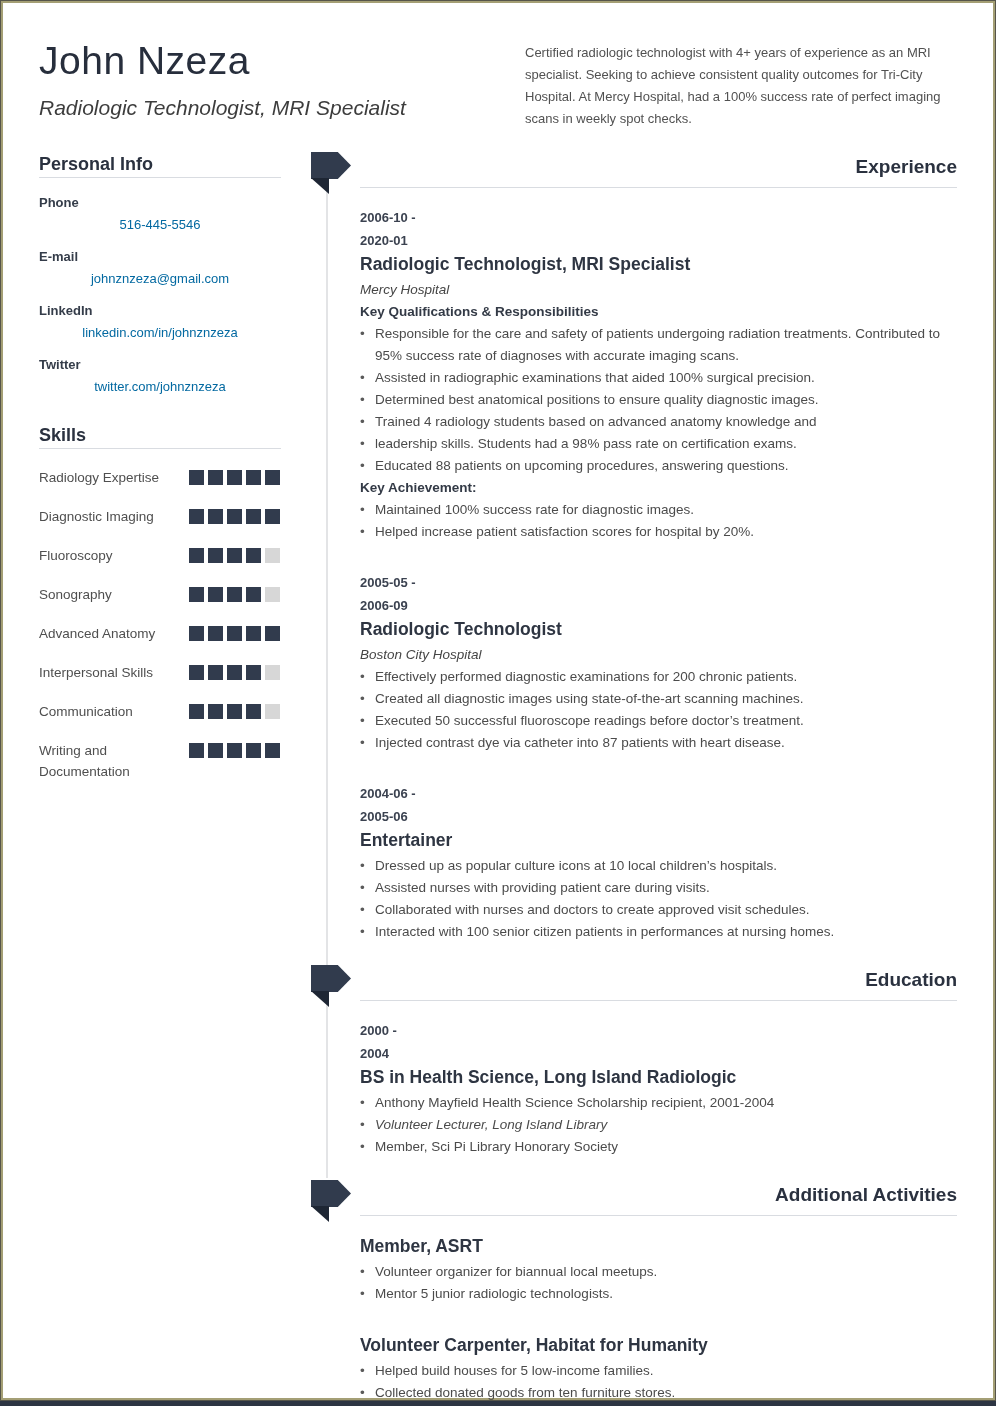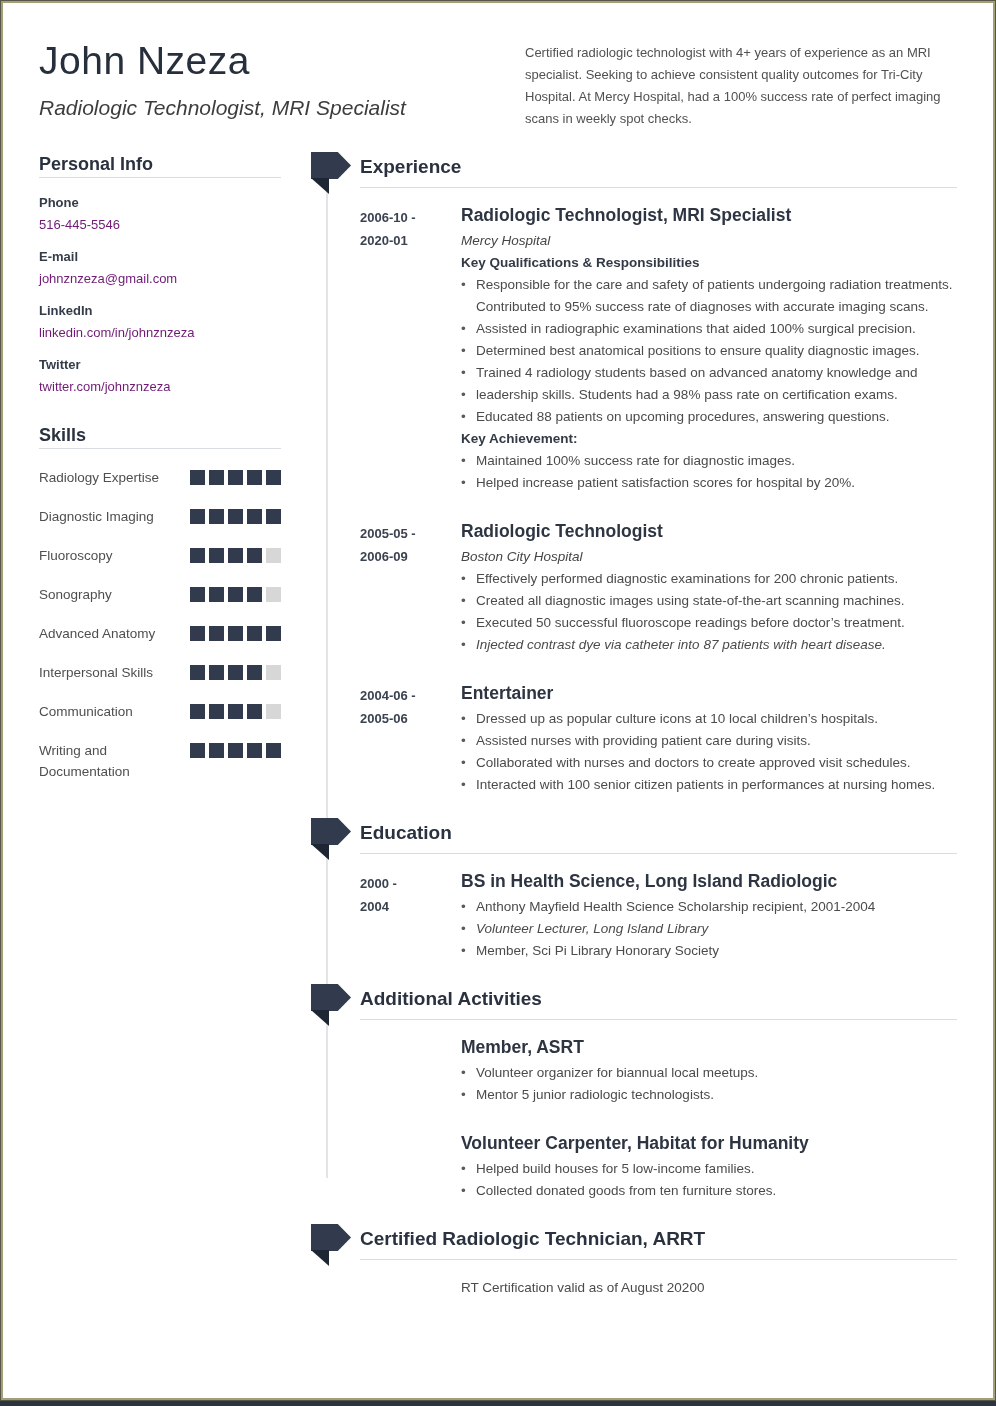--- a/index.html
+++ b/index.html
@@ -45,51 +45,51 @@
   }
   
   .columns{display:flex;margin-top:24px;}
   .sidebar{width:242px;flex:none;}
   .side-heading{
     font-size:18px;font-weight:bold;color:var(--heading);
     padding-bottom:2px;border-bottom:1px solid var(--divider);
   }
   .contact-item{margin-top:17px;}
   .contact-label{font-size:13px;font-weight:bold;color:#343c49;}
-  .contact-value{font-size:13px;color:#701a75;margin-top:7px;}
+  .contact-value{font-size:13px;color:#0369a1;margin-top:7px;text-align:center;}
   .skills-block{margin-top:31px;}
   .skill-row{
-    display:flex;justify-content:space-between;align-items:flex-start;
+    display:flex;justify-content:flex-start;align-items:flex-start;
     margin-top:18px;
   }
   .skill-label{font-size:13.5px;color:#4f4f4f;line-height:21px;width:150px;}
   .skill-rating{display:flex;gap:4px;margin-top:3px;}
   .sq{width:15px;height:15px;background:var(--accent);}
   .sq.empty{background:var(--square-empty);}
   
   .main{flex:1;position:relative;margin-left:30px;}
   .timeline{
     position:absolute;left:15px;top:4px;width:2px;height:1020px;
     background:var(--timeline);
   }
   .section{position:relative;margin-bottom:24px;}
-  .section-head{position:relative;padding-left:49px;}
+  .section-head{position:relative;padding-left:49px;text-align:right;}
   .marker{position:absolute;left:0;top:-2px;width:40px;height:43px;}
   .marker .tag{
     position:absolute;top:0;left:0;width:40px;height:27px;background:var(--accent);
     clip-path:polygon(0 0,67% 0,100% 50%,67% 100%,0 100%);
   }
   .marker .fold{
     position:absolute;top:26px;left:0;width:18px;height:16px;background:var(--accent-dark);
     clip-path:polygon(0 0,100% 0,100% 100%);
   }
   .section-heading{font-size:19px;font-weight:bold;color:var(--heading);line-height:26px;}
   .section-rule{border-bottom:1px solid var(--divider);margin-top:7px;margin-left:49px;}
   .entries{margin-top:15px;}
-  .entry{display:flex;padding-left:49px;margin-bottom:25px;}
+  .entry{display:flex;padding-left:49px;margin-bottom:25px;flex-direction:column;}
   .entry:last-child{margin-bottom:0;}
   .entry-dates{width:101px;flex:none;font-size:13px;font-weight:bold;color:#3b4250;line-height:23px;padding-top:3px;}
   .entry-body{flex:1;}
   .entry-title{font-size:17.5px;font-weight:bold;color:#2e3542;line-height:24px;margin-bottom:3px;}
   .company{font-style:italic;font-size:13.5px;color:#454545;line-height:22px;}
   .subhead{font-size:13.5px;font-weight:bold;color:#333a46;line-height:22px;}
   .bullet{display:flex;font-size:13.5px;line-height:22px;color:#4b4b4b;}
   .bullet .dot{width:15px;flex:none;color:#5a5a5a;}
   .plain-text{font-size:13.5px;line-height:22px;color:#4b4b4b;margin-top:2px;}
 </style>
@@ -289,21 +289,21 @@
                   <div class="bullet">
                     <div class="dot" style="display: inline-block;">•</div>
                     <div class="txt" style="flex: 1 1 0%;">Created all diagnostic images using state-of-the-art scanning machines.</div>
                   </div>
                   <div class="bullet">
                     <div class="dot" style="display: inline-block;">•</div>
                     <div class="txt" style="flex: 1 1 0%;">Executed 50 successful fluoroscope readings before doctor’s treatment.</div>
                   </div>
                   <div class="bullet">
                     <div class="dot" style="display: inline-block;">•</div>
-                    <div class="txt" style="flex: 1 1 0%; font-style: italic;">Injected contrast dye via catheter into 87 patients with heart disease.</div>
+                    <div class="txt" style="flex: 1 1 0%;">Injected contrast dye via catheter into 87 patients with heart disease.</div>
                   </div>
                 </div>
               </div>
               <div class="entry">
                 <div class="entry-dates">
                   <div>2004-06 -</div>
                   <div>2005-06</div>
                 </div>
                 <div class="entry-body">
                   <div class="entry-title">Entertainer</div>

